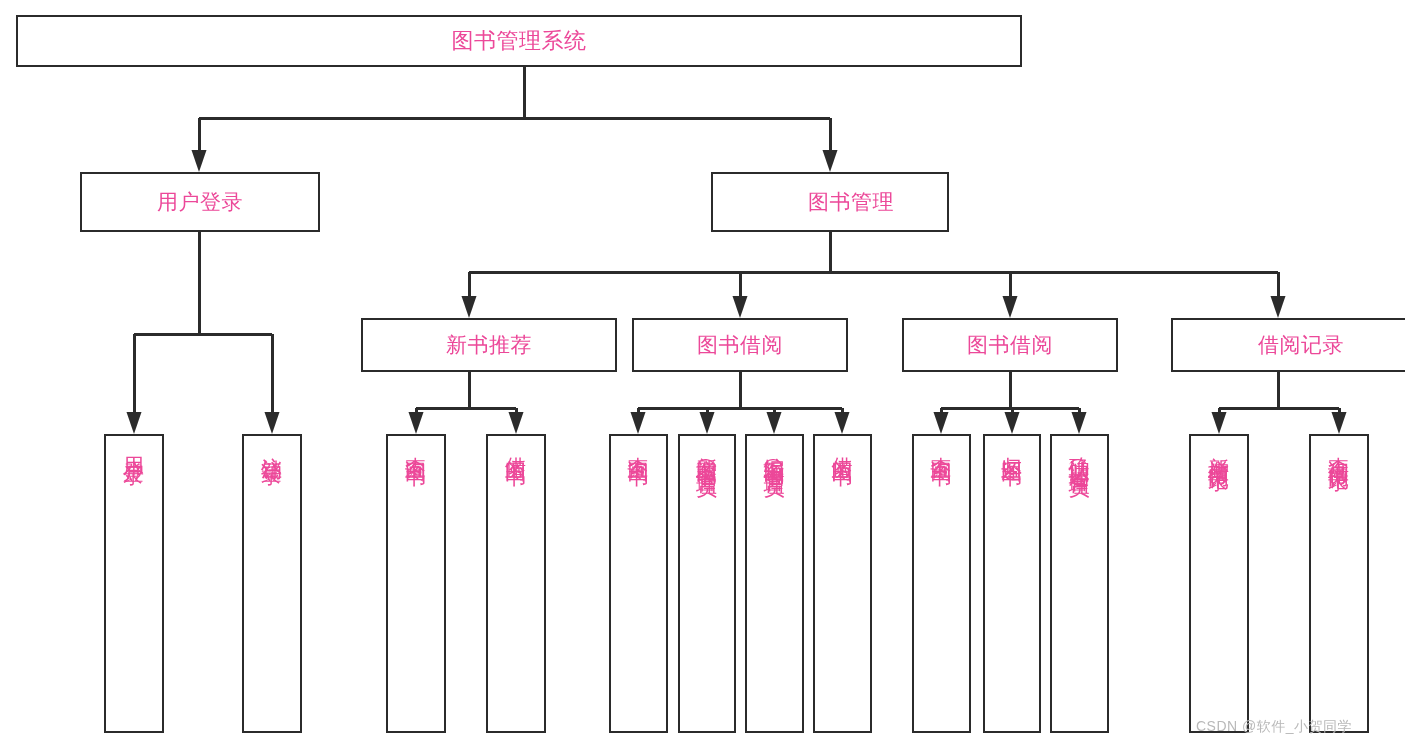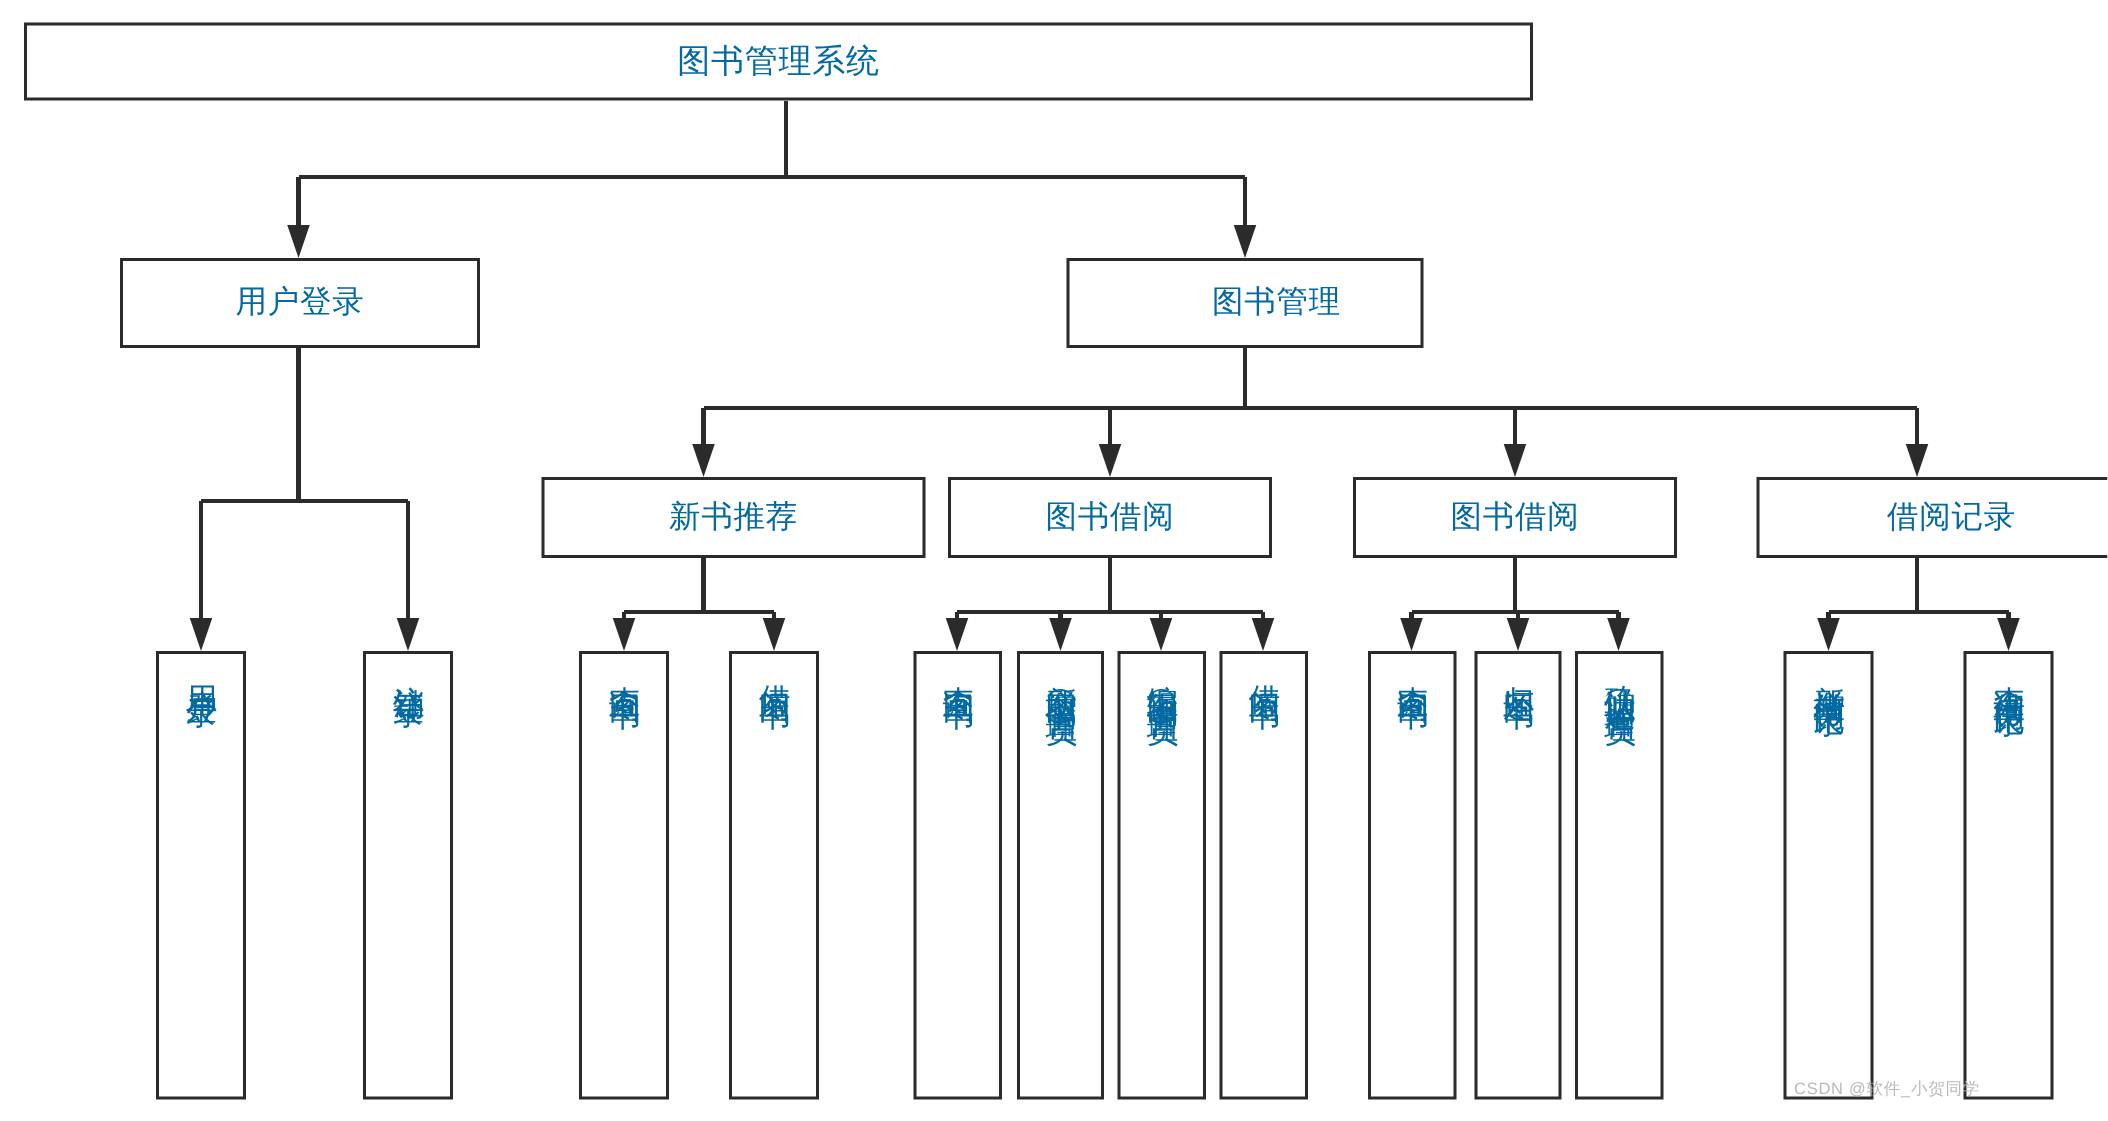--- a/index.html
+++ b/index.html
@@ -35,21 +35,21 @@
     align-items: center;
     justify-content: center;
     color: #3d3d3d;
     text-align: center;
     z-index: 2;
   }
   .node-label {
     display: block;
     line-height: 1.18;
     letter-spacing: 0.5px;
-    color: #0369a1;
+    color: #ec4899;
     white-space: pre;
   }
   .node.horizontal .node-label {
     writing-mode: horizontal-tb;
     font-size: 21px;
   }
   .node.vertical {
     align-items: flex-start;
     justify-content: center;
     padding-top: 4px;
@@ -59,21 +59,21 @@
     text-orientation: upright;
     font-size: 21px;
     letter-spacing: 3px;
     line-height: 1.1;
   }
   .node.root .node-label {
     font-size: 22px;
   }
   .watermark {
     position: absolute;
-    font-size: 11px;
+    font-size: 14px;
     color: #b9b9b9;
     white-space: nowrap;
     z-index: 3;
     letter-spacing: 0.5px;
   }
 </style>
 </head>
 <body>
 
 <div id="canvas">

